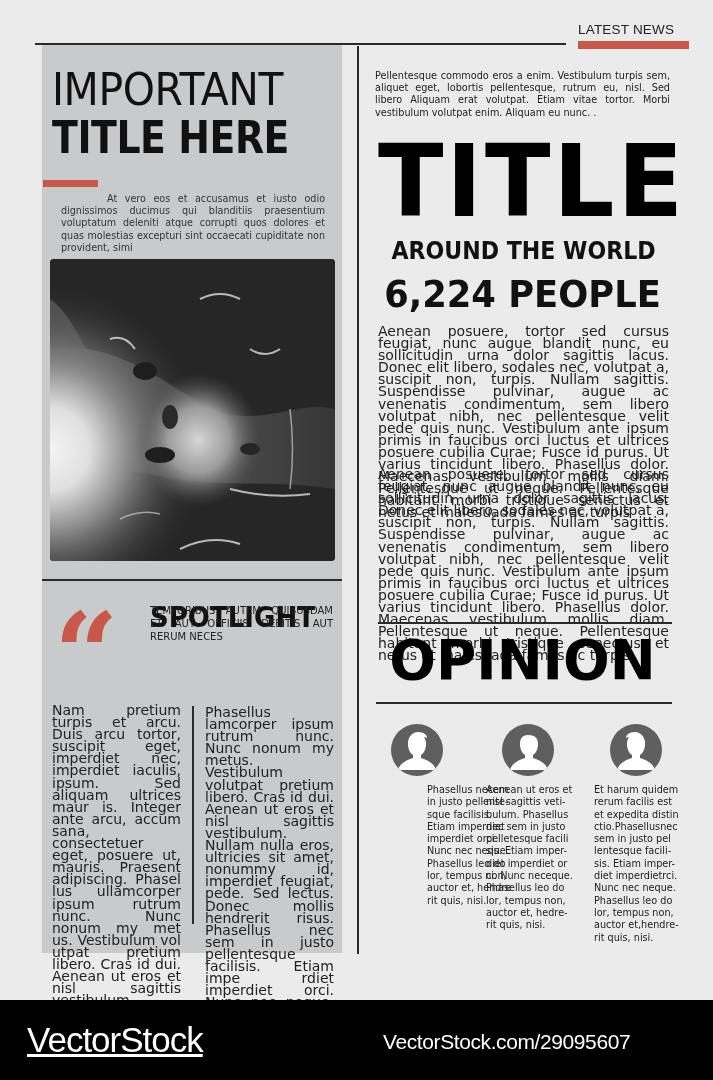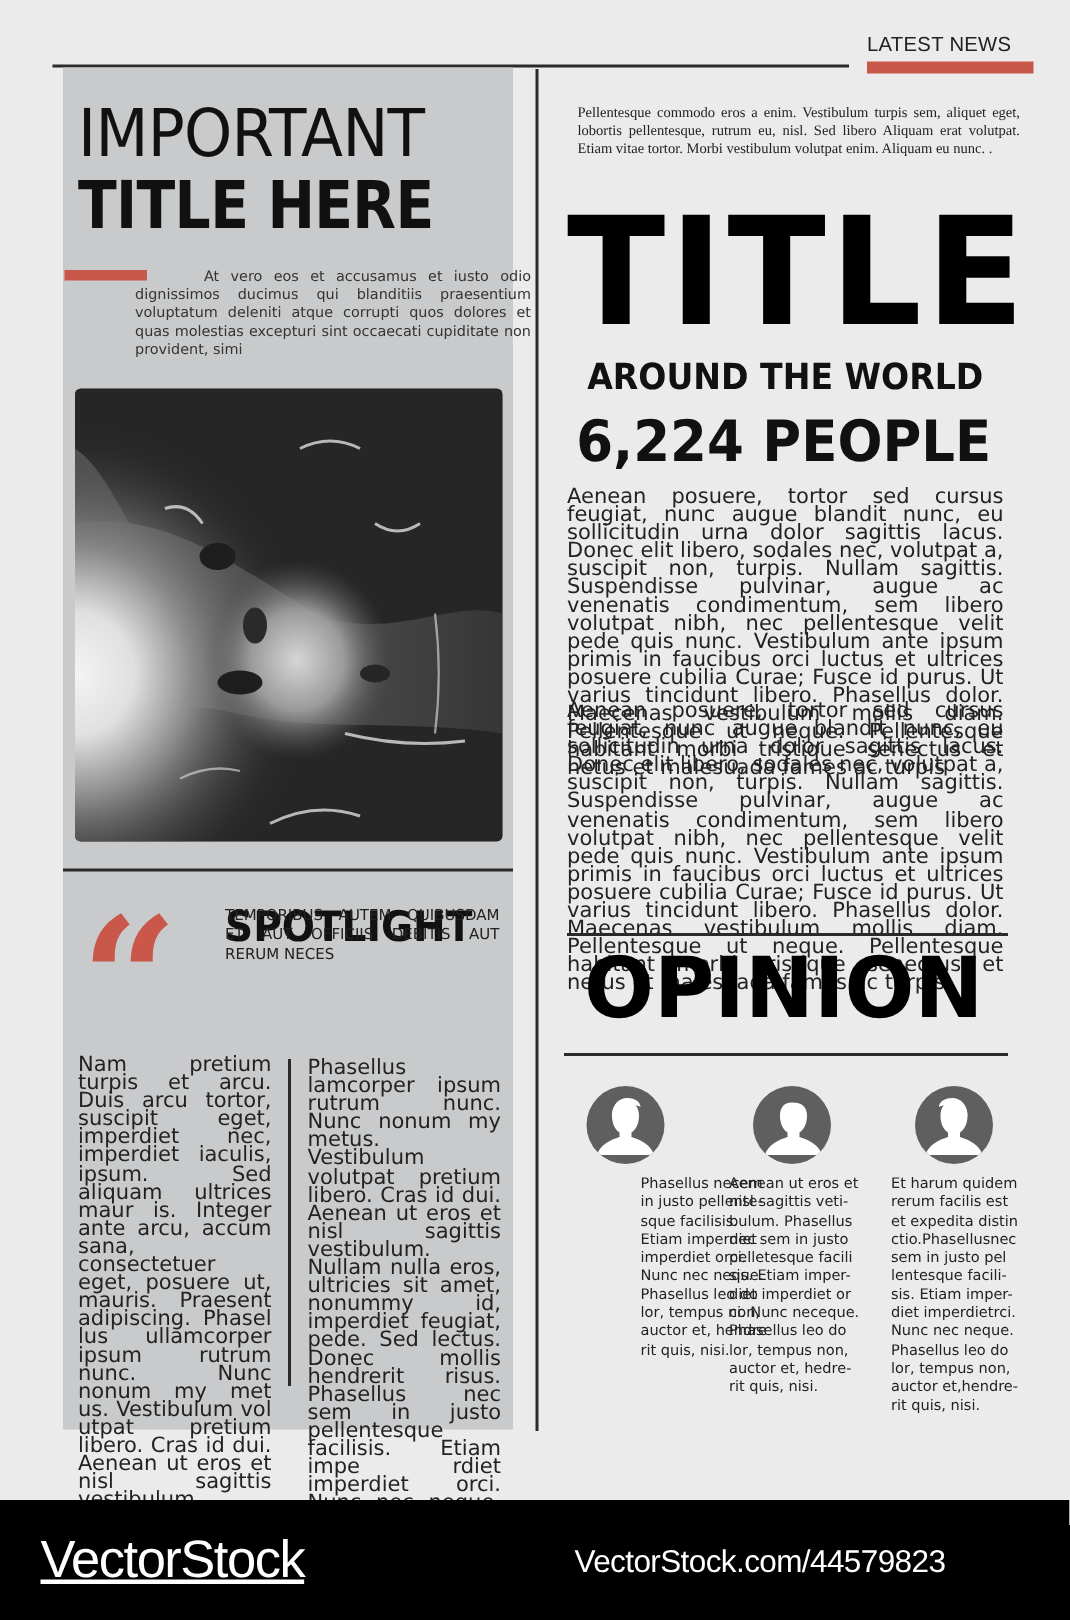--- a/index.html
+++ b/index.html
@@ -4,27 +4,27 @@
 <style>
   html, body { margin:0; padding:0; }
   body { width:713px; height:1080px; background:#ebebeb; position:relative; overflow:hidden; font-family:"DejaVu Sans", sans-serif; color:#222; }
   .rule { position:absolute; background:#2a2a2a; }
   .latest-label { position:absolute; left:578px; top:22px; width:112px; text-align:left; font-family:"Liberation Sans", sans-serif; font-size:13.5px; color:#222; letter-spacing:0.2px; }
   .latest-bar { position:absolute; left:578px; top:41px; width:111px; height:8px; background:#c9574a; }
   .left-panel { position:absolute; left:42px; top:45px; width:300px; height:908px; background:#c9cacb; }
   .imp1 { position:absolute; left:52px; top:64px; font-family:"DejaVu Sans", sans-serif; font-weight:normal; font-size:44px; line-height:52px; color:#111; letter-spacing:-0.5px; transform:scaleX(0.93); transform-origin:left; }
   .imp2 { position:absolute; left:52px; top:112px; font-family:"DejaVu Sans", sans-serif; font-weight:bold; font-size:44px; line-height:52px; color:#111; letter-spacing:-0.5px; transform:scaleX(0.86); transform-origin:left; }
   .red-dash { position:absolute; left:43px; top:180px; width:55px; height:7px; background:#c9574a; }
-  .intro { position:absolute; left:61px; top:179px; width:264px; font-size:9.6px; line-height:12.2px; text-align:justify; text-indent:46px; color:#333;margin-left:29px; }
+  .intro { position:absolute; left:61px; top:193px; width:264px; font-size:9.6px; line-height:12.2px; text-align:justify; text-indent:46px; color:#333; }
   .photo { position:absolute; left:50px; top:259px; width:285px; height:302px; border-radius:4px; overflow:hidden; background:#2b2b2b; }
   .spot-quote { position:absolute; left:54px; top:598px; font-family:"DejaVu Serif", serif; font-weight:bold; font-size:112px; line-height:112px; color:#c9574a; }
   .spot-title { position:absolute; left:150px; top:601px; font-family:"DejaVu Sans", sans-serif; font-weight:bold; font-size:28px; line-height:34px; color:#111; transform:scaleX(0.93); transform-origin:left; }
   .spot-sub { position:absolute; left:150px; top:604px; width:183px; font-size:10px; line-height:13px; text-align:justify; color:#222; text-transform:uppercase; }
   .col-text { position:absolute; font-size:14px; line-height:12.1px; text-align:justify; color:#222; }
-  .right-top { position:absolute; left:385px; top:70px; width:295px; font-size:9.7px; line-height:12.2px; text-align:justify; color:#222;font-family:Liberation Serif, serif; }
+  .right-top { position:absolute; left:375px; top:70px; width:295px; font-size:9.7px; line-height:12.2px; text-align:justify; color:#222; }
   .big-title { position:absolute; left:372px; top:127px; width:300px; text-align:center; font-family:"DejaVu Sans", sans-serif; font-weight:bold; font-size:100px; line-height:110px; color:#000; letter-spacing:3px; transform:scaleX(0.96); transform-origin:center; }
   .around { position:absolute; left:372px; top:236px; width:303px; text-align:center; font-weight:bold; font-size:24px; line-height:30px; color:#111; transform:scaleX(0.92); transform-origin:center; }
   .people { position:absolute; left:370px; top:271px; width:305px; text-align:center; font-weight:bold; font-size:38px; line-height:46px; color:#111; transform:scaleX(0.93); transform-origin:center; }
   .opinion { position:absolute; left:370px; top:624px; width:305px; text-align:center; font-weight:bold; font-size:56px; line-height:72px; color:#000; transform:scaleX(0.98); transform-origin:center; }
   .avatar { position:absolute; width:52px; height:52px; border-radius:50%; background:#5f5f5f; overflow:hidden; }
   .op-text { position:absolute; font-size:9.7px; line-height:12.3px; color:#222; white-space:pre-line; }
   .footer { position:absolute; left:0; top:1000px; width:713px; height:80px; background:#000; }
   .brand { position:absolute; left:27px; top:1018px; font-family:"Liberation Sans", sans-serif; font-size:35px; line-height:44px; color:#fff; letter-spacing:-1px;text-decoration:underline; }
   .brand-url { position:absolute; left:383px; top:1028px; font-family:"Liberation Sans", sans-serif; font-size:21px; line-height:28px; color:#fff; letter-spacing:-0.4px; }
 </style>
@@ -145,13 +145,13 @@
 sis. Etiam imper-
 diet imperdietrci.
 Nunc nec neque.
 Phasellus leo do
 lor, tempus non,
 auctor et,hendre-
 rit quis, nisi.</div>
 
 <div class="footer"></div>
 <div class="brand">VectorStock</div>
-<div class="brand-url">VectorStock.com/44579823</div>
+<div class="brand-url">VectorStock.com/29095607</div>
 
 </body></html>

